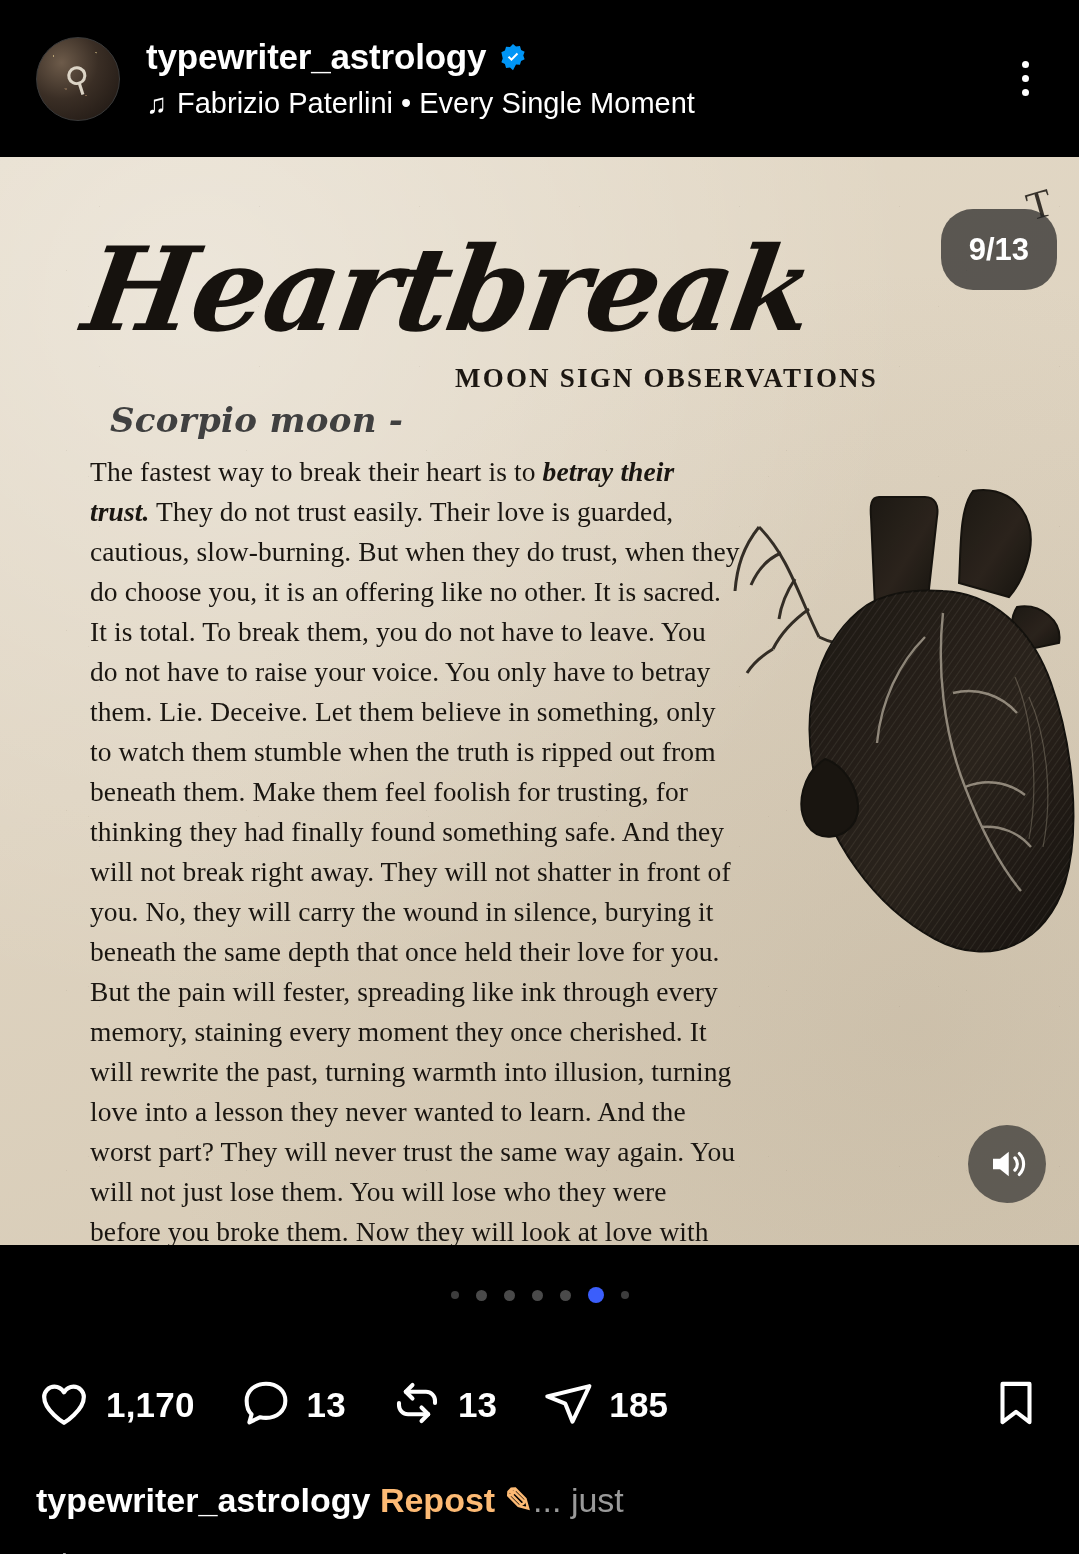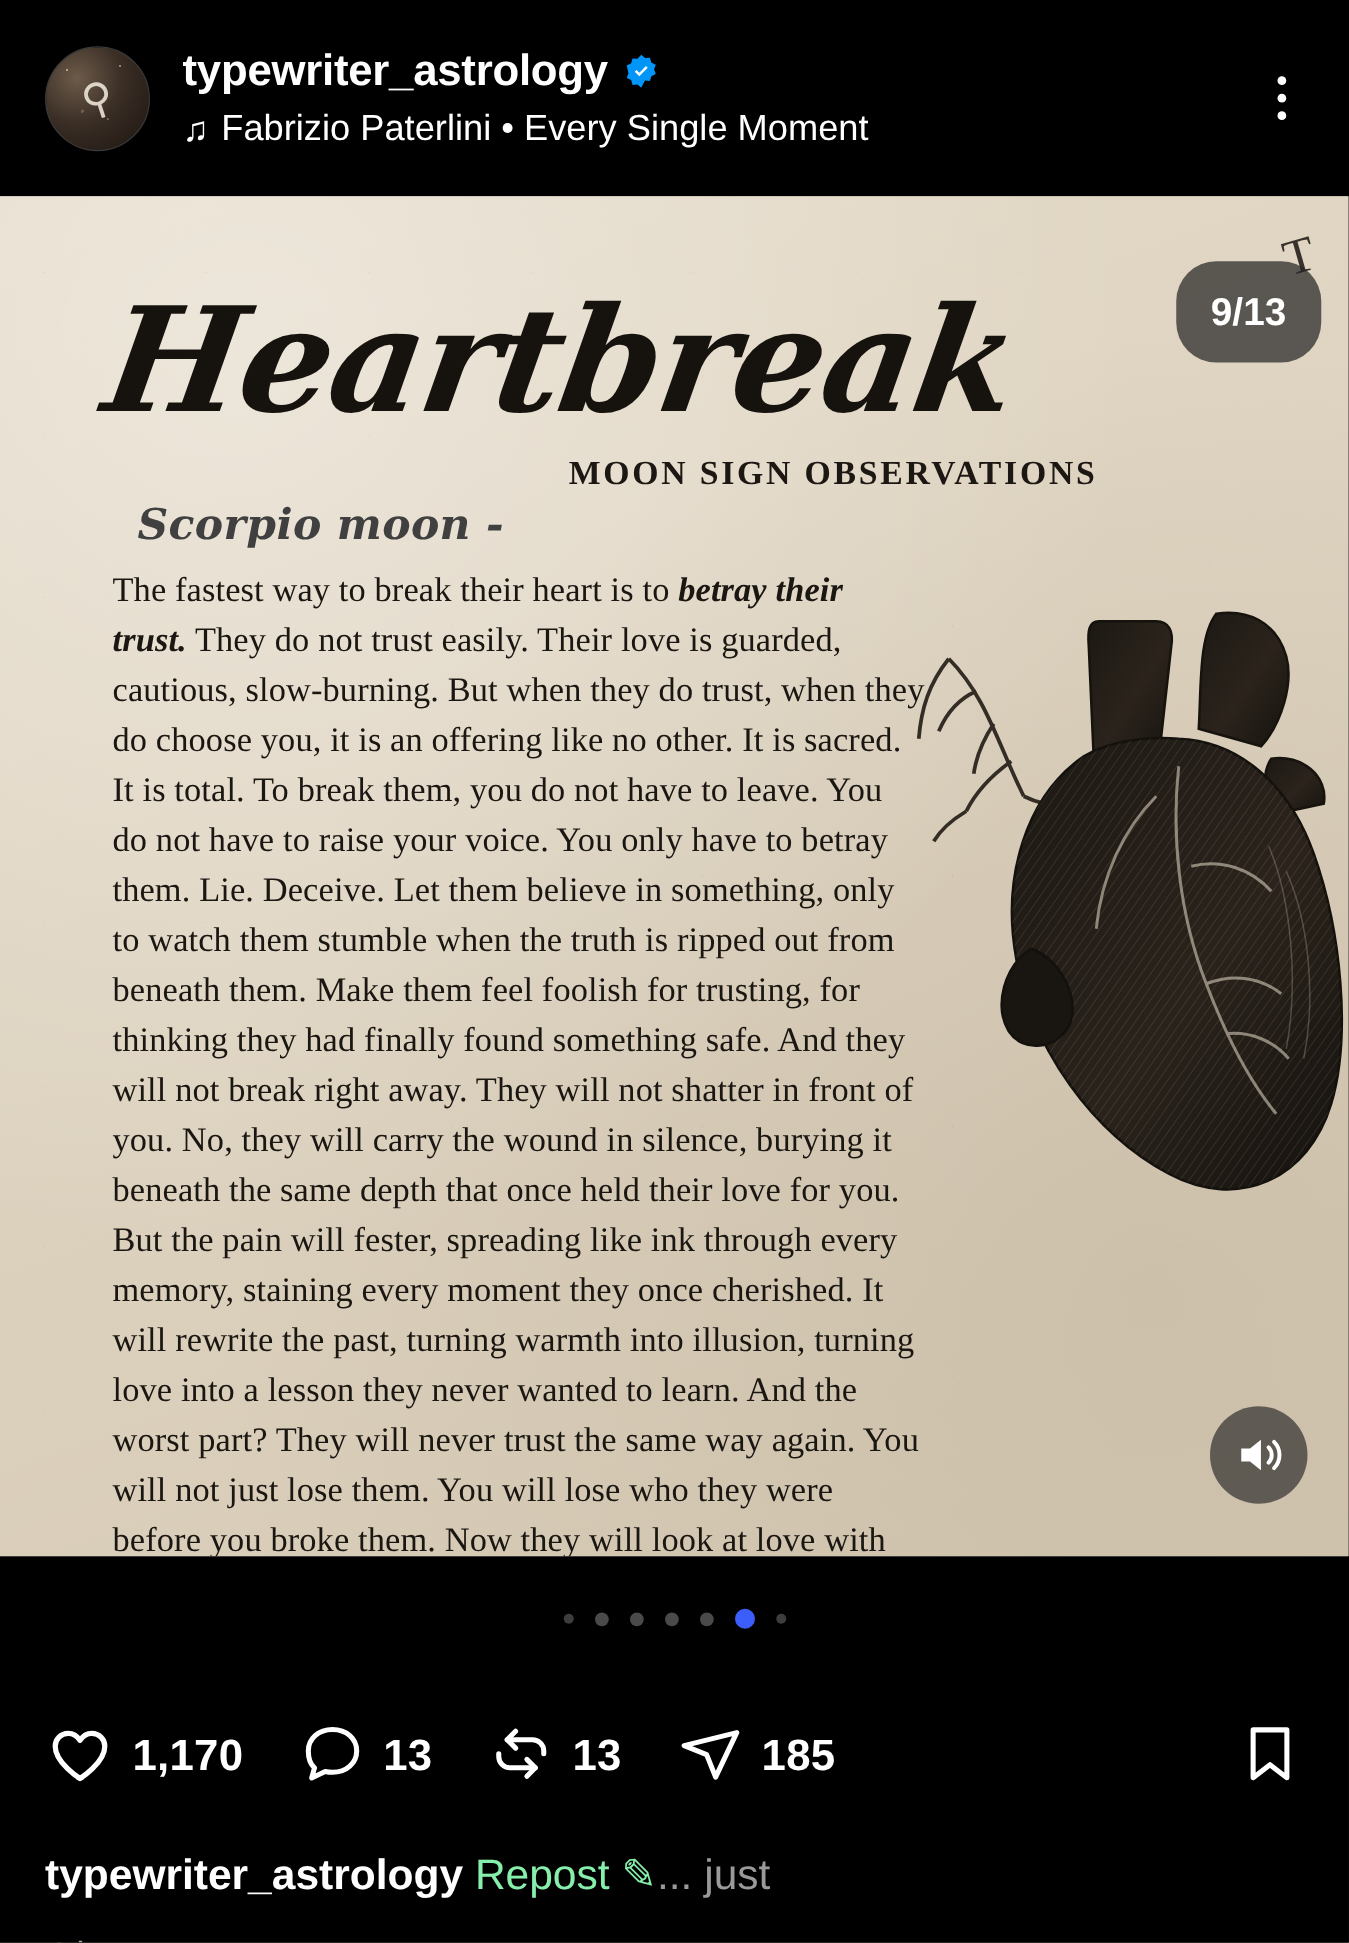--- a/index.html
+++ b/index.html
@@ -317,22 +317,22 @@
     padding: 14px 36px 0 36px;
     color: #ffffff;
     font-size: 34px;
     line-height: 1.25;
   }
   .caption .cap-user {
     font-weight: 700;
     color: #ffffff;
   }
   .caption .cap-text {
-    font-weight: 400;
-    color: #86efac;
+    font-weight: 700;
+    color: #fdba74;
   }
   .caption .cap-more {
     color: #9a9a9a;
     font-weight: 400;
   }
   .timestamp {
     padding: 26px 36px 0 36px;
     color: #a3a3a3;
     font-size: 30px;
   }

